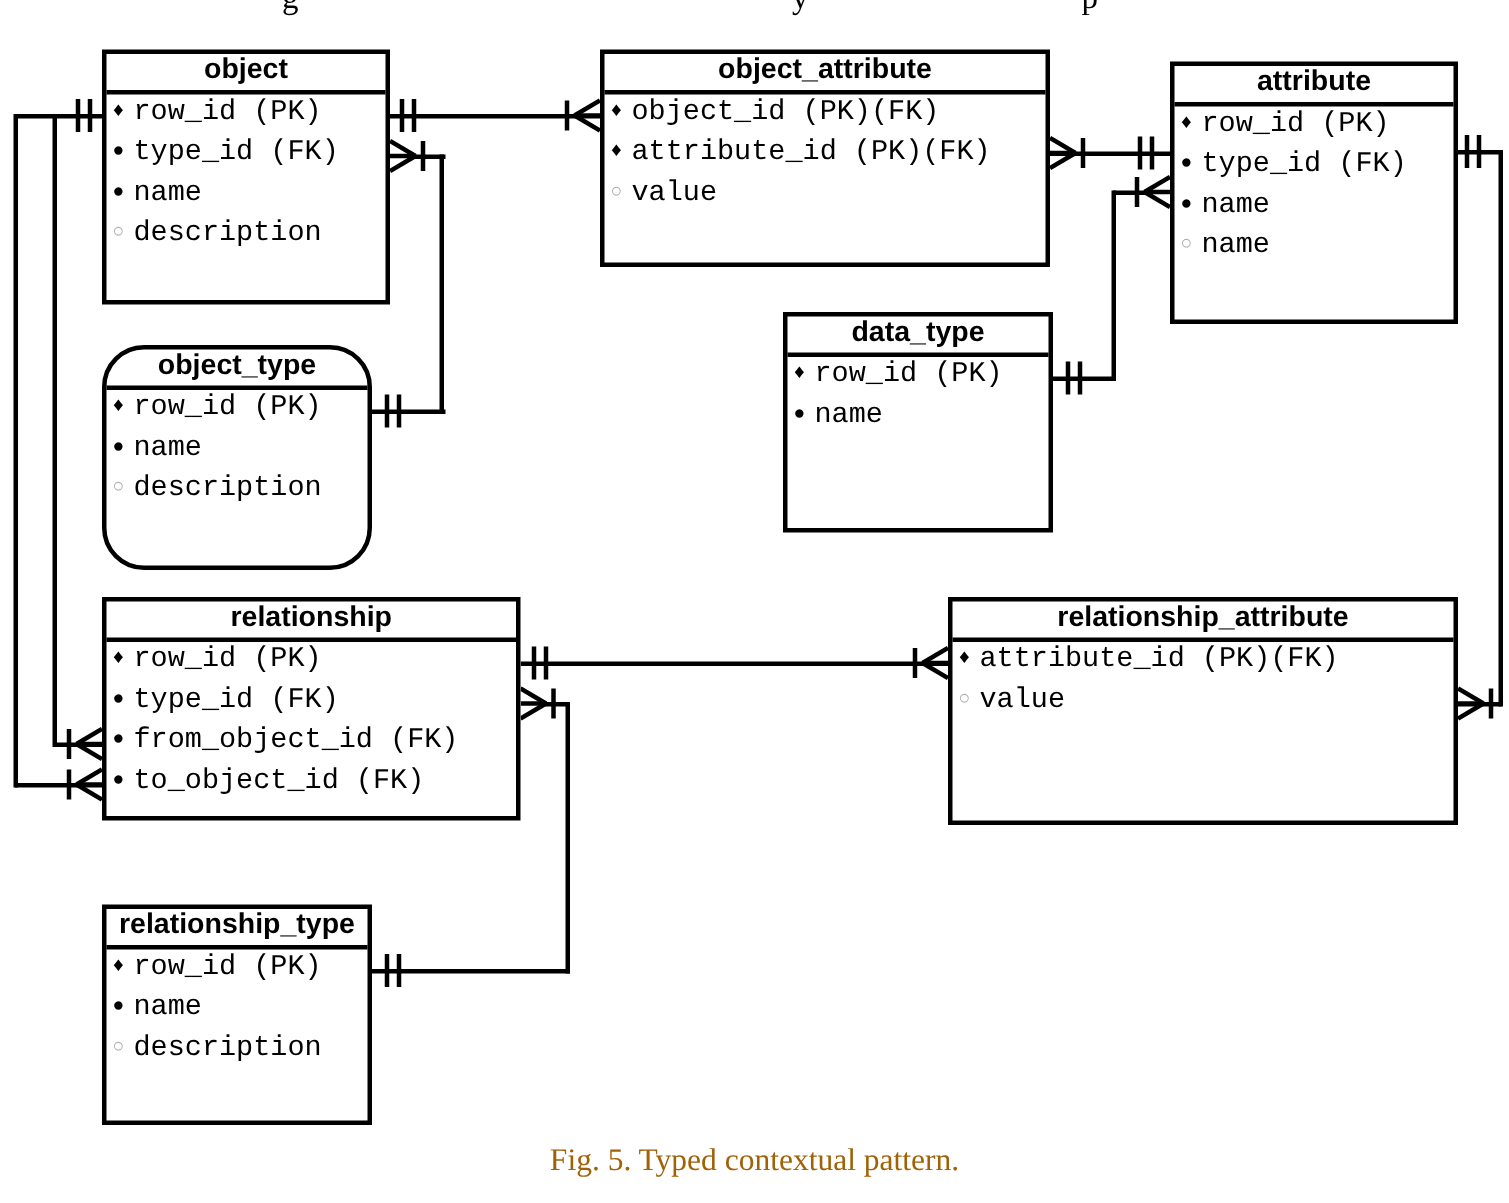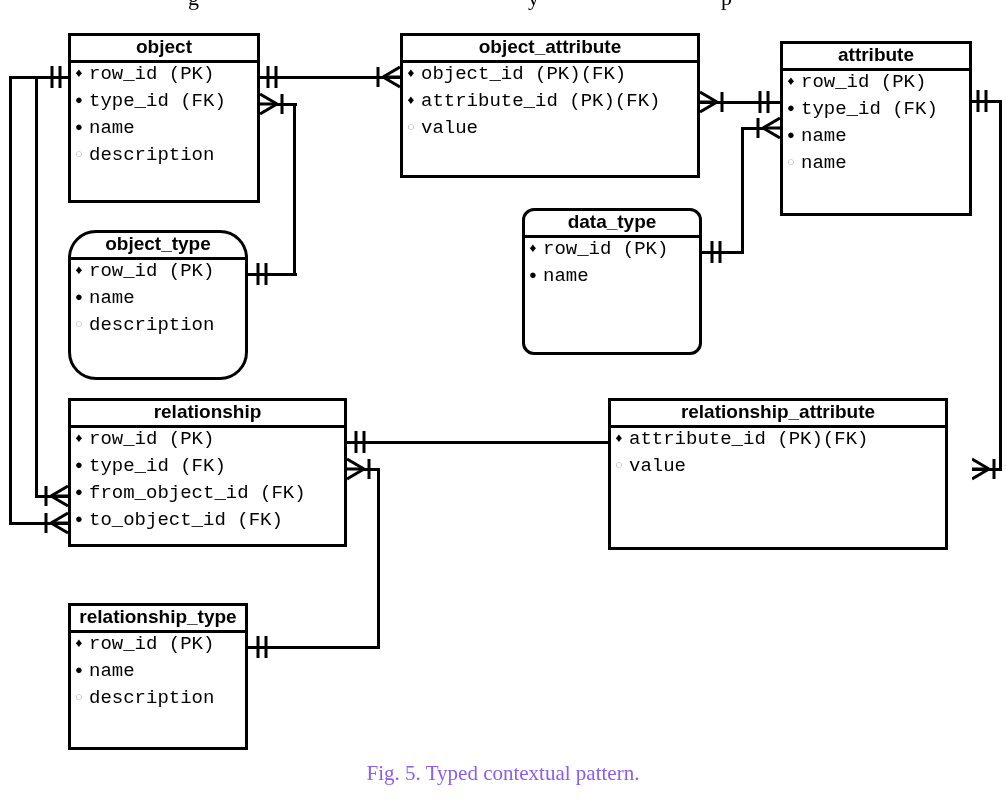--- a/index.html
+++ b/index.html
@@ -27,21 +27,21 @@
   .b-pk  { font-size:13px; vertical-align:2px; color:#000; }
   .b-req { font-size:13px; vertical-align:2px; color:#000; }
   .b-opt { font-size:13px; vertical-align:2px; color:#a8a8a8; }
   
   .connector { position:absolute; left:0; top:0; z-index:1; }
   .seg { position:absolute; background:#000; }
   .marker { position:absolute; }
   
   #caption {
     position:absolute; left:0; right:0; top:761px; text-align:center;
-    font:21px "Liberation Serif", serif; color:#8b5cf6;
+    font:21px "Liberation Serif", serif; color:#a16207;
   }
   
   .frag {
     position:absolute; top:-15px;
     font:22px "Liberation Serif", serif; color:#000;
   }
 </style>
 </head>
 <body>
 
@@ -79,37 +79,37 @@
         </div>
       </div>
       <div class="tbl" style="left: 68px; top: 230px; width: 180px; height: 150px; border-radius: 28px;">
         <div class="tbl-title">object_type</div>
         <div class="fields">
           <div class="field"><span class="bullet b-pk">♦</span><span>row_id (PK)</span></div>
           <div class="field"><span class="bullet b-req">●</span><span>name</span></div>
           <div class="field"><span class="bullet b-opt">○</span><span>description</span></div>
         </div>
       </div>
-      <div class="tbl" style="left: 522px; top: 208px; width: 180px; height: 147px; border-radius: 12px;">
+      <div class="tbl" style="left: 522px; top: 208px; width: 180px; height: 147px;">
         <div class="tbl-title">data_type</div>
         <div class="fields">
           <div class="field"><span class="bullet b-pk">♦</span><span>row_id (PK)</span></div>
           <div class="field"><span class="bullet b-req">●</span><span>name</span></div>
         </div>
       </div>
       <div class="tbl" style="left: 68px; top: 398px; width: 279px; height: 149px;">
         <div class="tbl-title">relationship</div>
         <div class="fields">
           <div class="field"><span class="bullet b-pk">♦</span><span>row_id (PK)</span></div>
           <div class="field"><span class="bullet b-req">●</span><span>type_id (FK)</span></div>
           <div class="field"><span class="bullet b-req">●</span><span>from_object_id (FK)</span></div>
           <div class="field"><span class="bullet b-req">●</span><span>to_object_id (FK)</span></div>
         </div>
       </div>
-      <div class="tbl" style="left: 608px; top: 398px; width: 340px; height: 152px;">
+      <div class="tbl" style="left: 632px; top: 398px; width: 340px; height: 152px;">
         <div class="tbl-title">relationship_attribute</div>
         <div class="fields">
           <div class="field"><span class="bullet b-pk">♦</span><span>attribute_id (PK)(FK)</span></div>
           <div class="field"><span class="bullet b-opt">○</span><span>value</span></div>
         </div>
       </div>
       <div class="tbl" style="left: 68px; top: 603px; width: 180px; height: 147px;">
         <div class="tbl-title">relationship_type</div>
         <div class="fields">
           <div class="field"><span class="bullet b-pk">♦</span><span>row_id (PK)</span></div>

